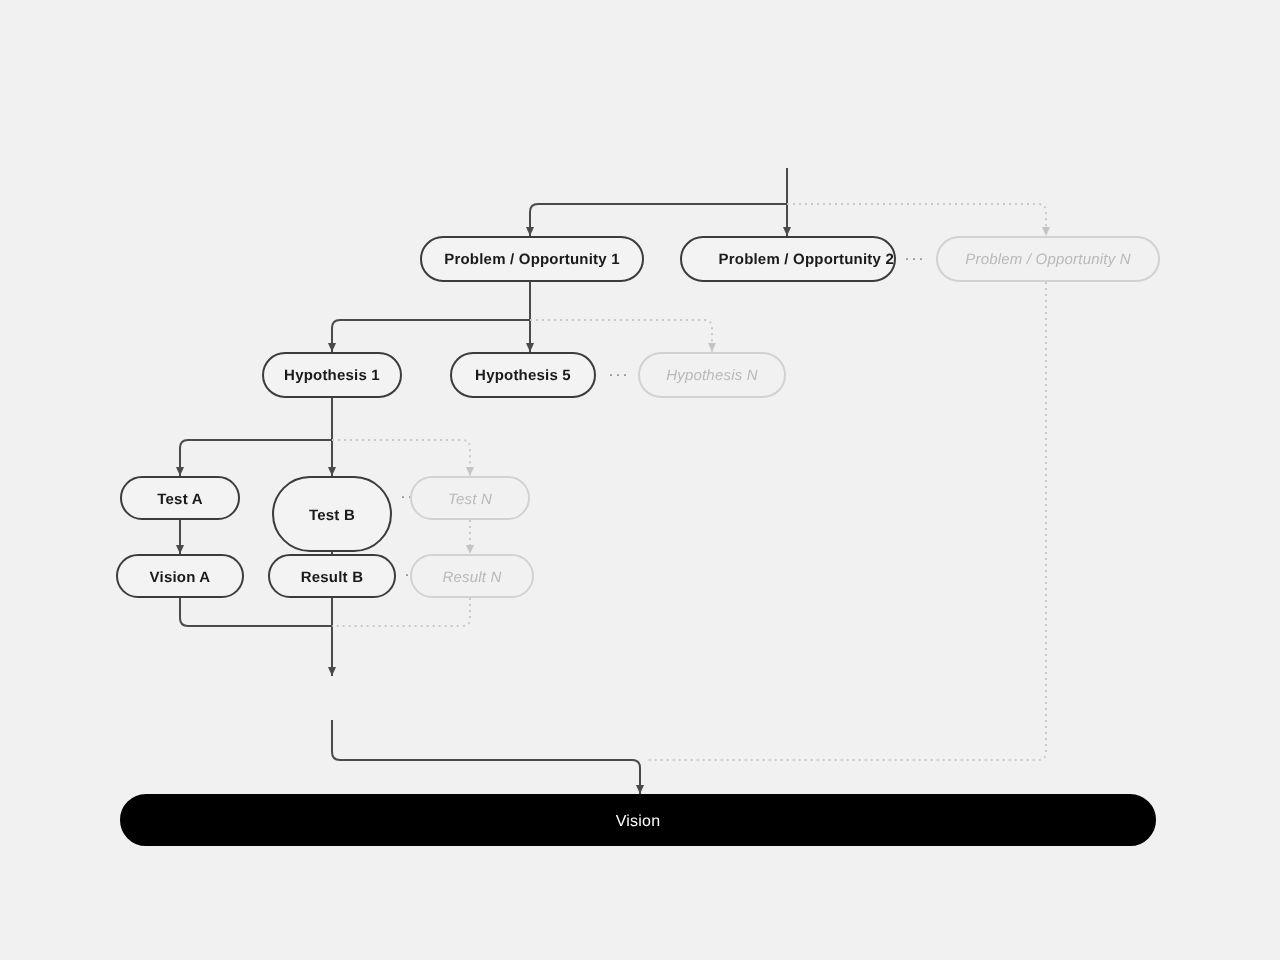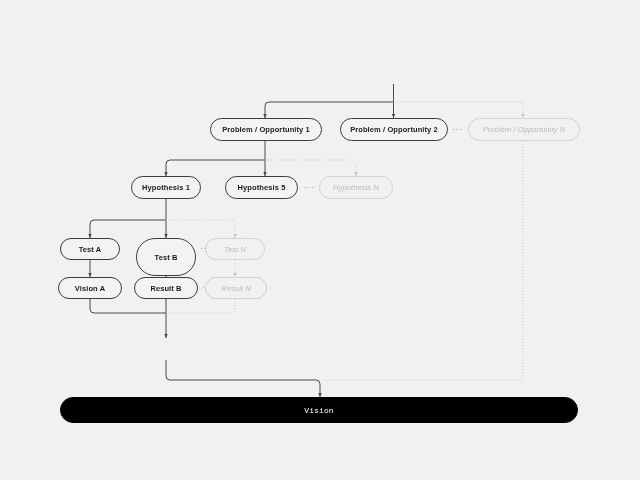--- a/index.html
+++ b/index.html
@@ -119,21 +119,21 @@
       <path d="M 235 299 L 235 309 Q 235 313 231 313 L 166 313"></path>
 
       <path d="M 523 141 L 523 376 Q 523 380 519 380 L 324 380"></path>
     </g>
   </svg>
 
 
   <div class="node" style="left:210px; top:118px; width:112px; height:23px;">
     <span>Problem / Opportunity 1</span>
   </div>
-  <div class="node" style="left:340px; top:118px; width:108px; height:23px;">
+  <div class="node" style="left:340px; top:118px; width:108px; height:23px;justify-content:flex-end;">
     <span>Problem / Opportunity 2</span>
   </div>
   <div class="ellipsis" style="left:452px; top:125px;">···</div>
   <div class="node dim" style="left:468px; top:118px; width:112px; height:23px;">
     <span>Problem / Opportunity N</span>
   </div>
 
   <div class="node" style="left:131px; top:176px; width:70px; height:23px;align-items:center;">
     <span>Hypothesis 1</span>
   </div>
@@ -161,17 +161,17 @@
   </div>
   <div class="node" style="left:134px; top:277px; width:64px; height:22px;">
     <span>Result B</span>
   </div>
   <div class="ellipsis" style="left:202px; top:283px;">···</div>
   <div class="node dim" style="left:205px; top:277px; width:62px; height:22px;">
     <span>Result N</span>
   </div>
 
 
-  <div class="node dark" style="left:60px; top:397px; width:518px; height:26px; font-size:8px;font-family:Liberation Mono, monospace;">
+  <div class="node dark" style="left:60px; top:397px; width:518px; height:26px; font-size:8px;">
     <span>Vision</span>
   </div>
 
 </div>
 
 </body></html>

